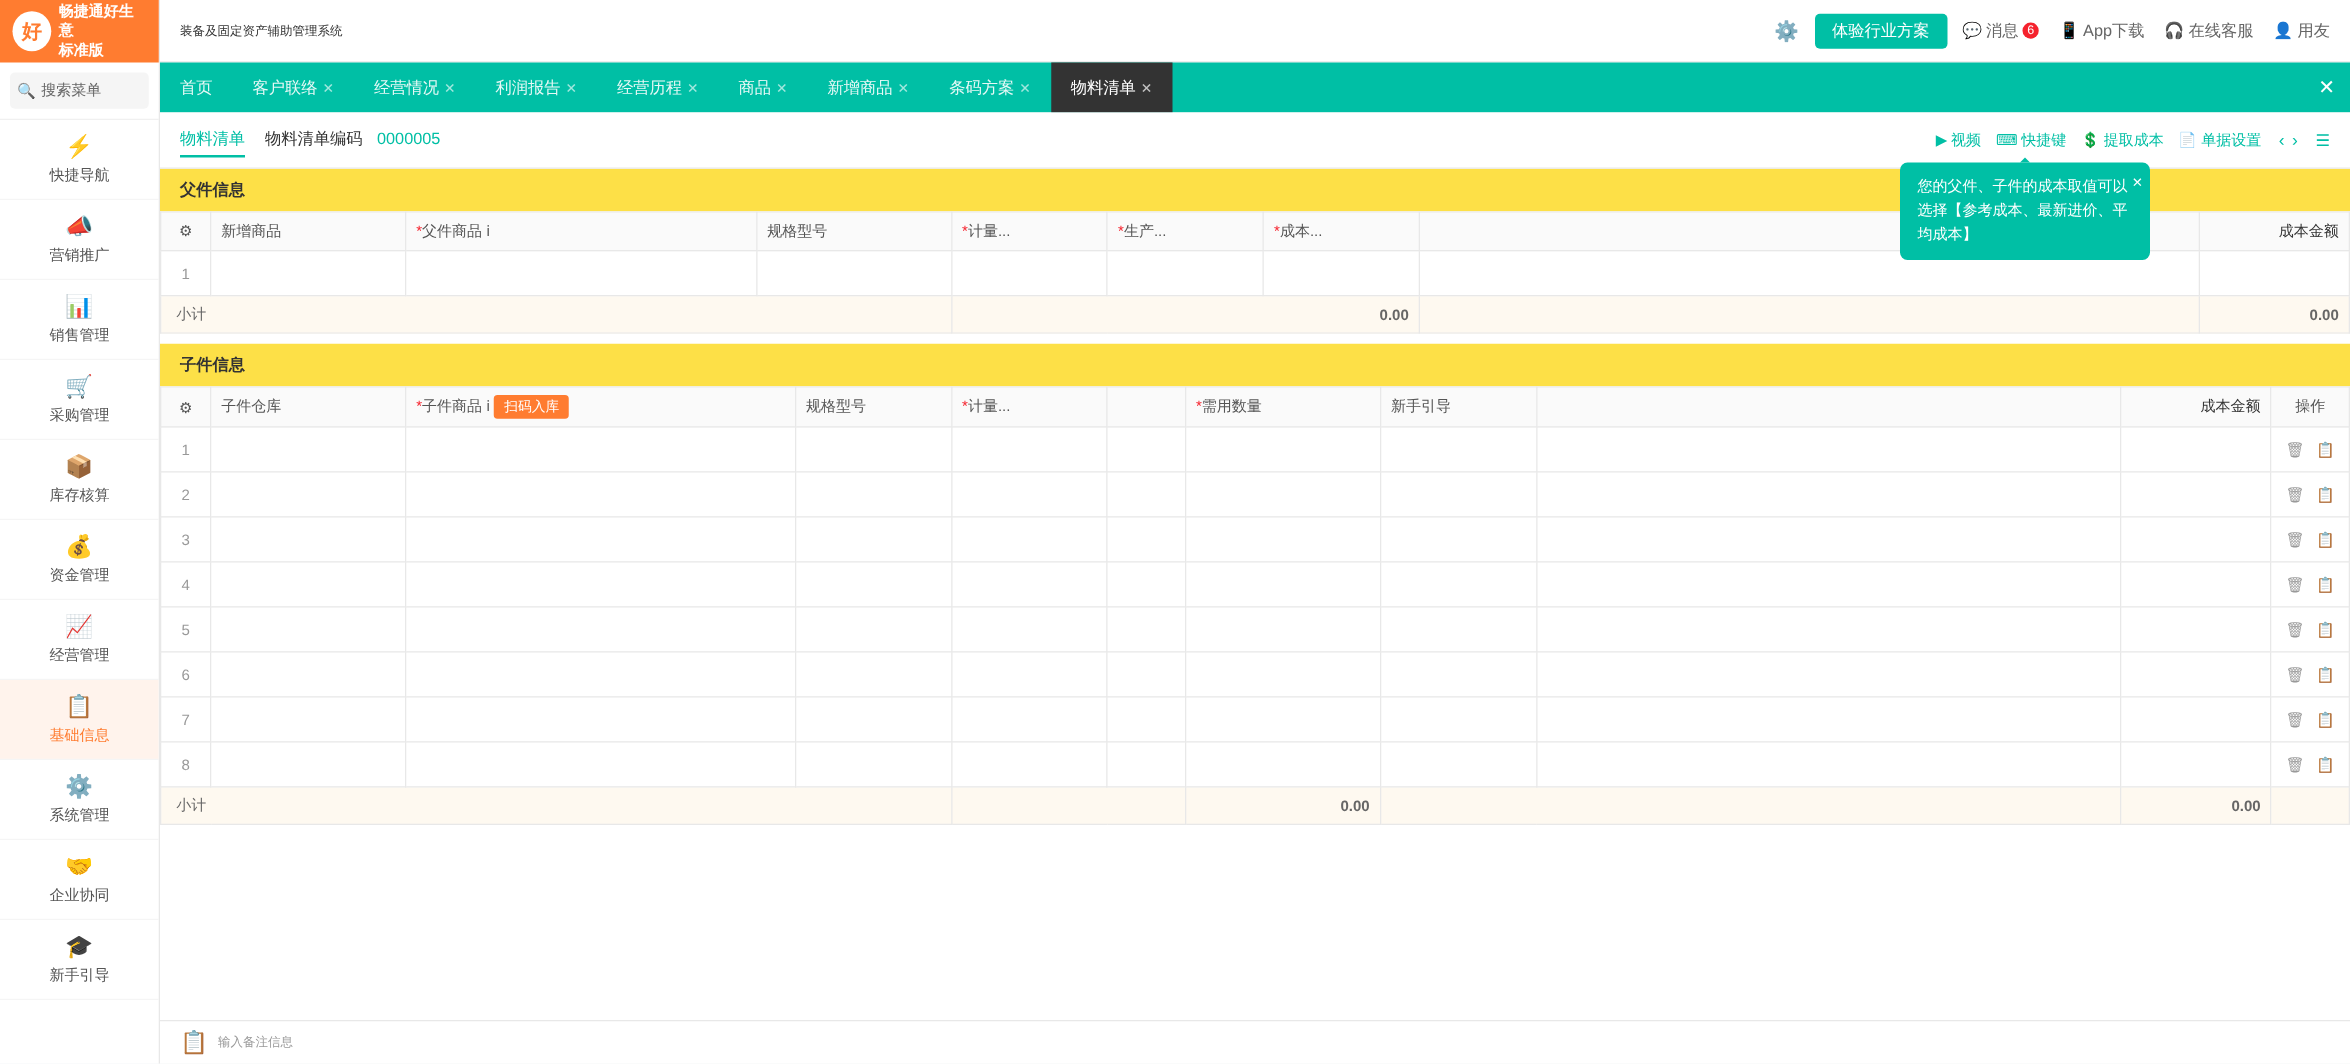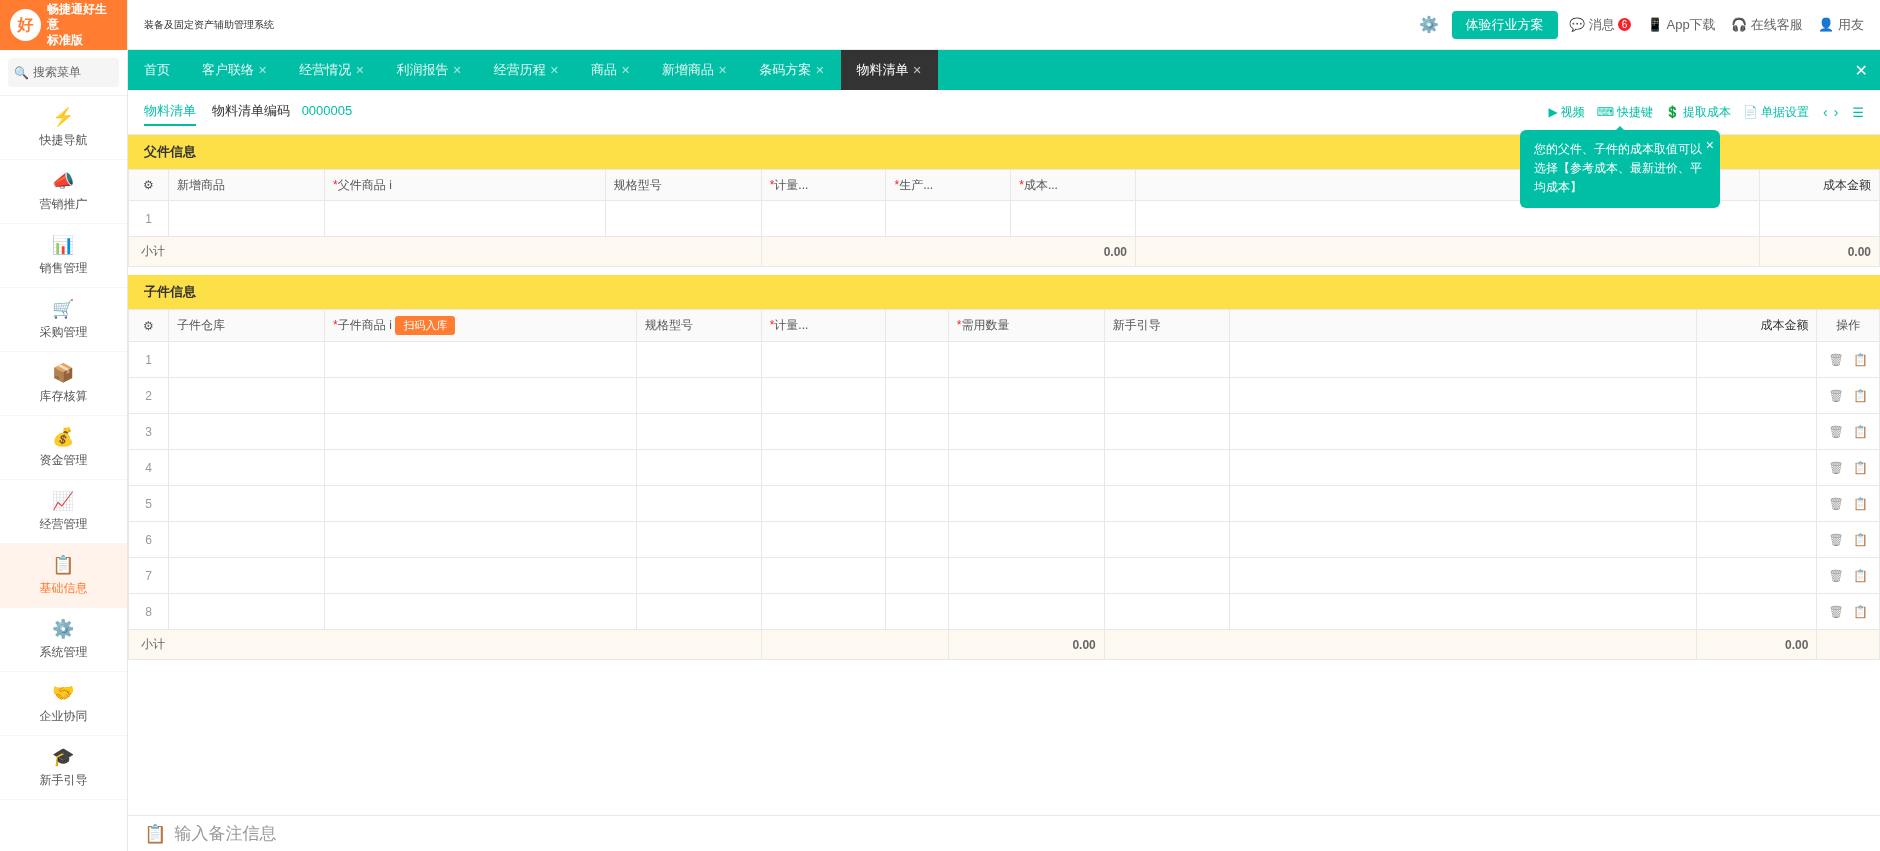--- a/index.html
+++ b/index.html
@@ -569,21 +569,21 @@
   <td></td>
 </tr>
             </tbody>
         </table>
       </div>
 
     </div>
 
     <div class="bottom-bar">
       <span class="bottom-icon">📋</span>
-      <span style="color:#999;font-size:17px;">输入备注信息</span>
+      <span style="color:#999;font-size:10px;">输入备注信息</span>
     </div>
 
   </div>
 </div>
 
 <div class="tooltip-popup">
   <span class="tooltip-close">×</span>
   <span>您的父件、子件的成本取值可以选择【参考成本、最新进价、平均成本】</span>
 </div>
 

